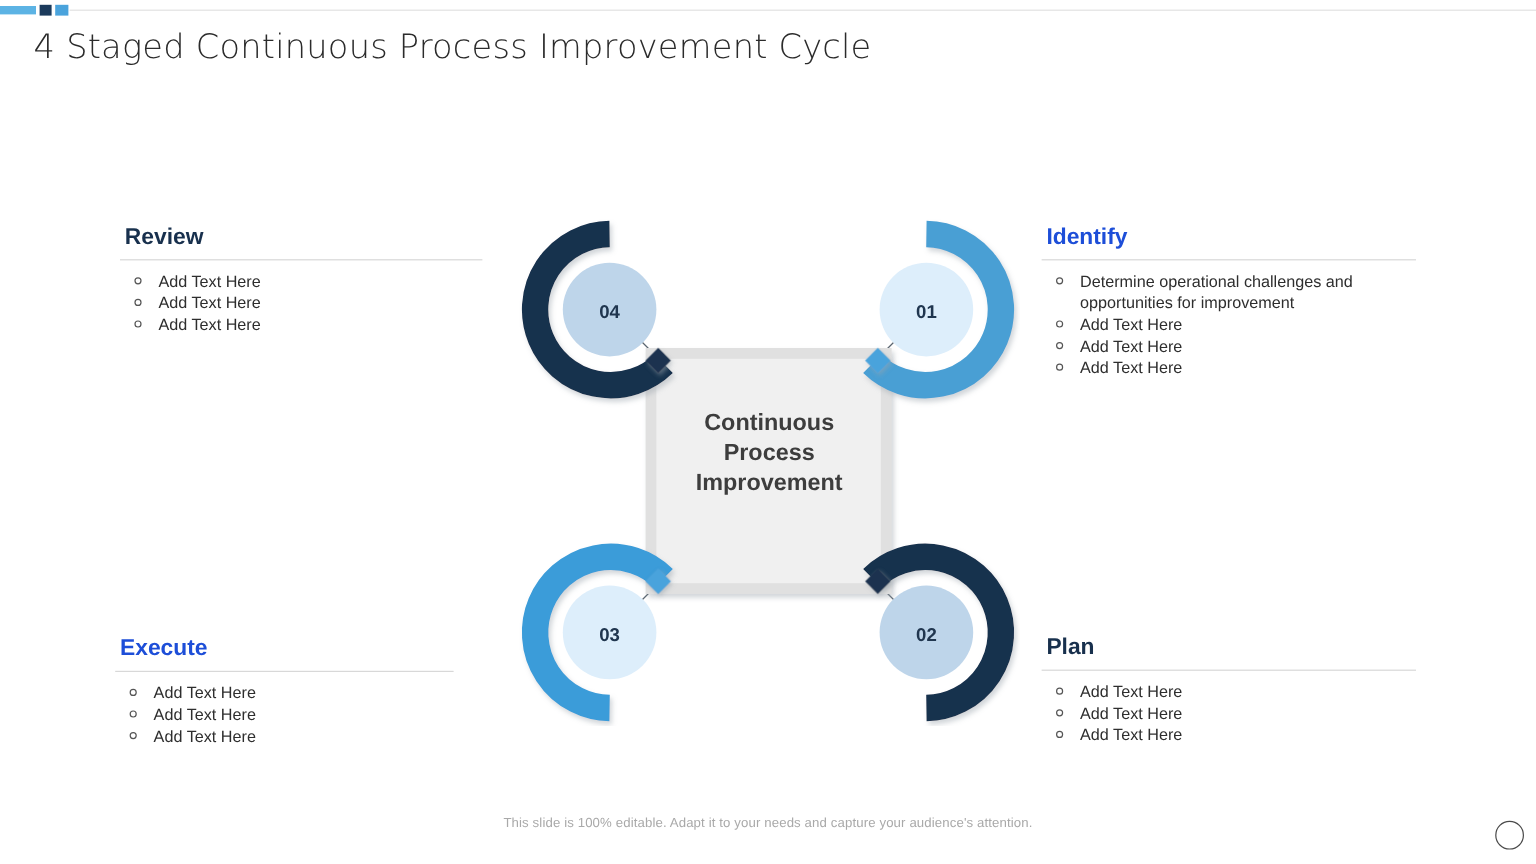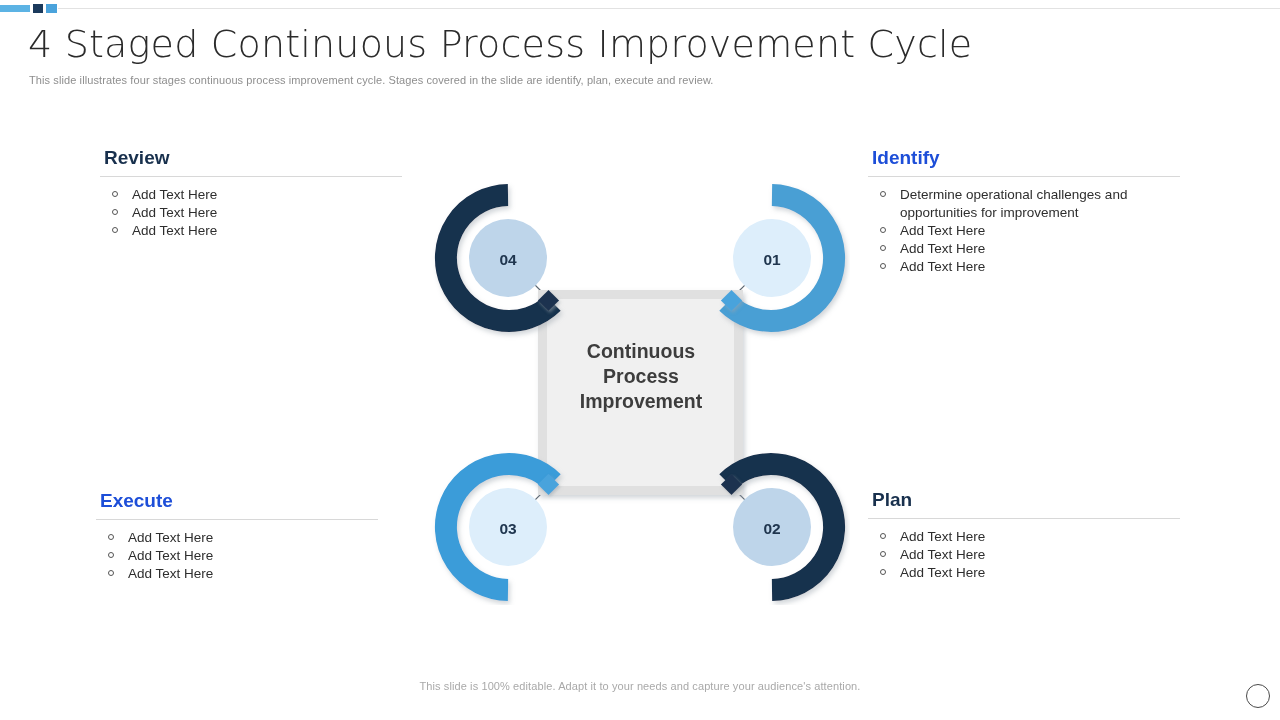--- a/index.html
+++ b/index.html
@@ -14,30 +14,30 @@
   .topbar{position:absolute;left:0;top:4px;height:9px;width:1280px;}
   .topbar .seg1{position:absolute;left:0;top:1px;width:30px;height:7px;background:#5cb3e4;}
   .topbar .seg2{position:absolute;left:33px;top:0px;width:10px;height:9px;background:#1b3a5c;}
   .topbar .seg3{position:absolute;left:46px;top:0px;width:11px;height:9px;background:#4aa3dc;}
   .toprule{position:absolute;left:58px;top:8px;right:0;height:1px;background:#e2e2e2;}
 
   
   .title{
     position:absolute;left:28px;top:22px;width:1180px;
     font-family:"DejaVu Sans",sans-serif;
-    font-size:38px;font-weight:300;color:#2b2b2b;
+    font-size:28px;font-weight:300;color:#2b2b2b;
     letter-spacing:0.2px;white-space:nowrap;
   }
   .subtitle{
     position:absolute;left:29px;top:74px;width:1000px;
     font-size:11px;color:#8e8e8e;font-weight:400;letter-spacing:0.1px;
   }
 
   
-  .block{position:absolute;}
+  .block{position:absolute;margin-top:40px;}
   .block .bhead{
     font-size:19px;font-weight:bold;line-height:24px;
     margin:0 0 6px 4px;
   }
   .block .brule{height:1px;background:#d8d8d8;width:100%;margin-bottom:9px;}
   .block ul{list-style:none;margin:0;padding:0 0 0 10px;}
   .block li{
     position:relative;padding-left:22px;
     font-size:13.5px;line-height:18px;color:#2e2e2e;
     margin-bottom:0px;
@@ -75,21 +75,20 @@
 <div class="slide">
 
   <div class="topbar">
     <div class="seg1"></div>
     <div class="seg2"></div>
     <div class="seg3"></div>
   </div>
   <div class="toprule"></div>
 
   <div class="title">4 Staged Continuous Process Improvement Cycle</div>
-  <div class="subtitle">This slide illustrates four stages continuous process improvement cycle. Stages covered in the slide are identify, plan, execute and review.</div>
 
   <div class="block" id="blk-review">
     <div class="bhead c-navy">Review</div>
     <div class="brule"></div>
     <ul>
       <li><span class="bullet"></span><span>Add Text Here</span></li>
       <li><span class="bullet"></span><span>Add Text Here</span></li>
       <li><span class="bullet"></span><span>Add Text Here</span></li>
     </ul>
   </div>

